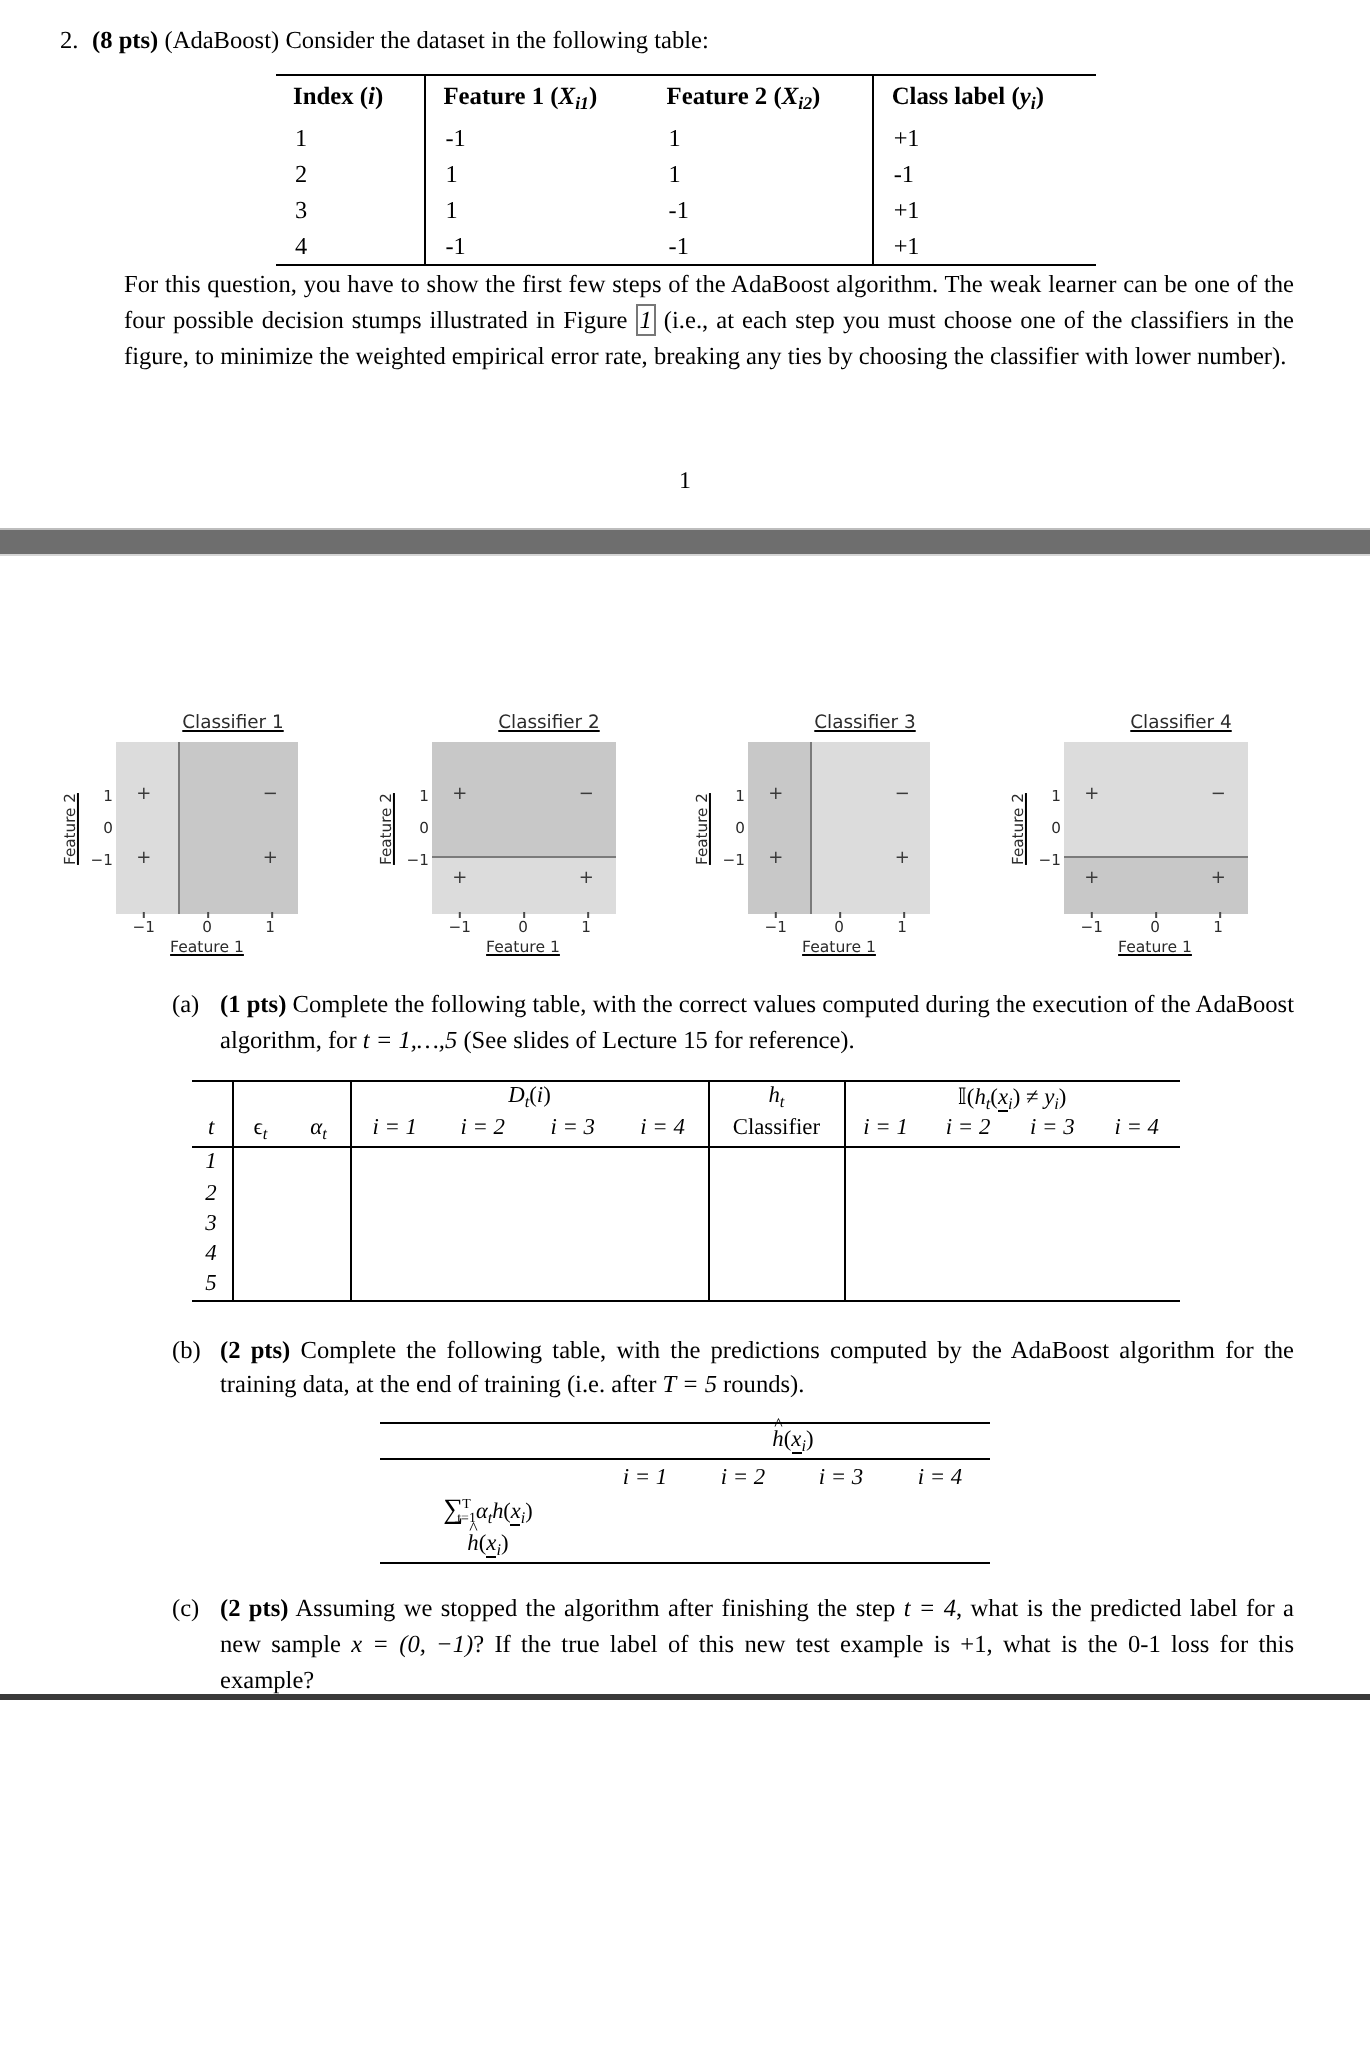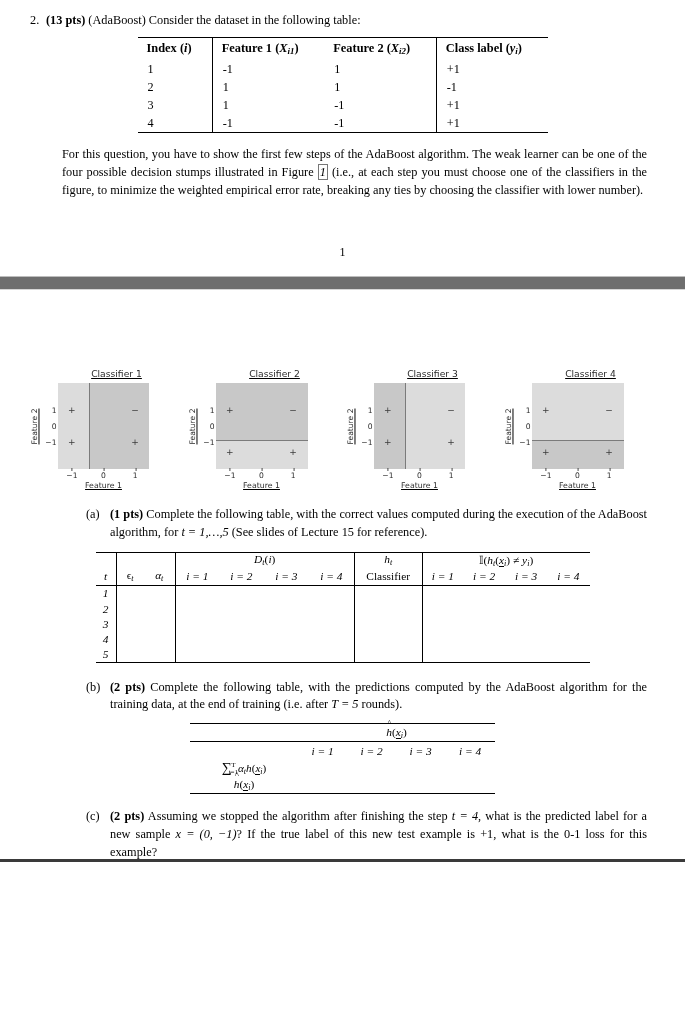--- a/index.html
+++ b/index.html
@@ -275,21 +275,21 @@
   }
 </style>
 </head>
 <body>
 
 <div class="page">
 
   <div class="qnum-row">
     <div class="qnum">2.</div>
     <div class="qtext">
-      <span class="bold">(13 pts)</span>
+      <span class="bold">(8 pts)</span>
       <span>(AdaBoost)</span>
       <span>Consider the dataset in the following table:</span>
     </div>
   </div>
 
   <div class="ds-wrap">
     <table class="booktabs ds-table">
       <thead>
         <tr>
           <th class="rule-top rule-mid">
@@ -328,21 +328,21 @@
         <tr>
           <td class="rule-bot">4</td>
           <td class="rule-bot vr">-1</td>
           <td class="rule-bot">-1</td>
           <td class="rule-bot vr">+1</td>
         </tr>
       </tbody>
     </table>
   </div>
 
-  <div class="para" style="margin-top:12px;">
+  <div class="para" style="margin-top:0;">
     <span>For this question, you have to show the first few steps of the AdaBoost algorithm. The weak learner</span>
     <span>can be one of the four possible decision stumps illustrated in Figure </span><span class="boxed">1</span><span> (i.e., at each step you must</span>
     <span>choose one of the classifiers in the figure, to minimize the weighted empirical error rate, breaking any</span>
     <span>ties by choosing the classifier with lower number).</span>
   </div>
 
   <div class="pagenum">1</div>
 
   <div style="height:16px;"></div>
 </div>

